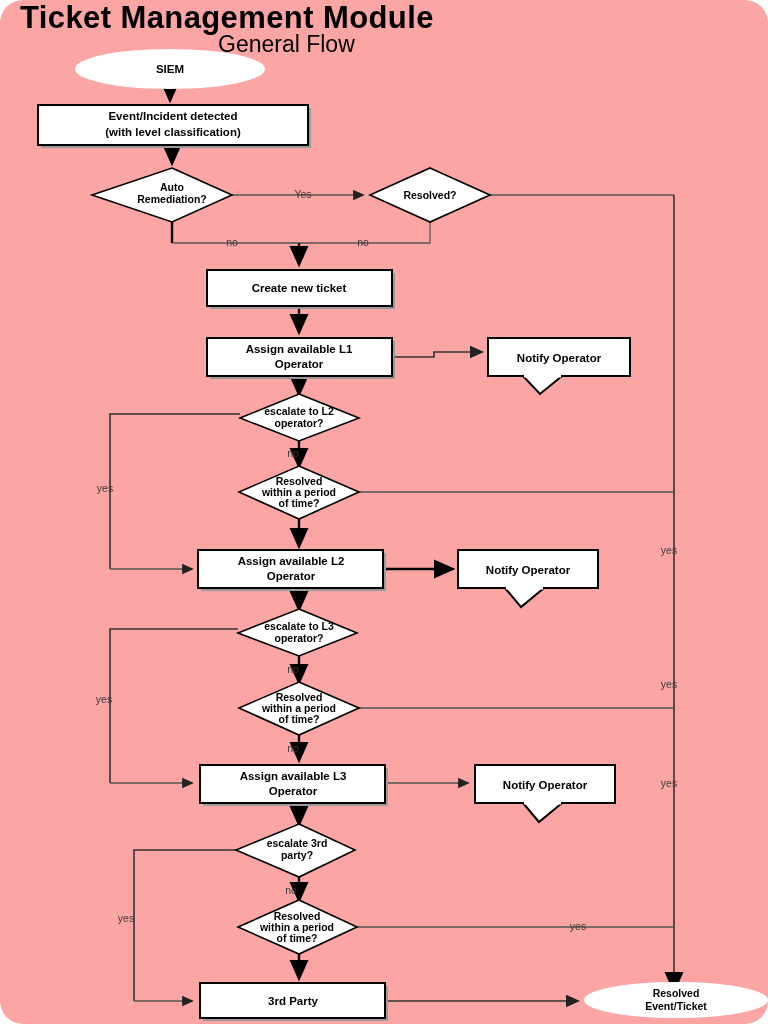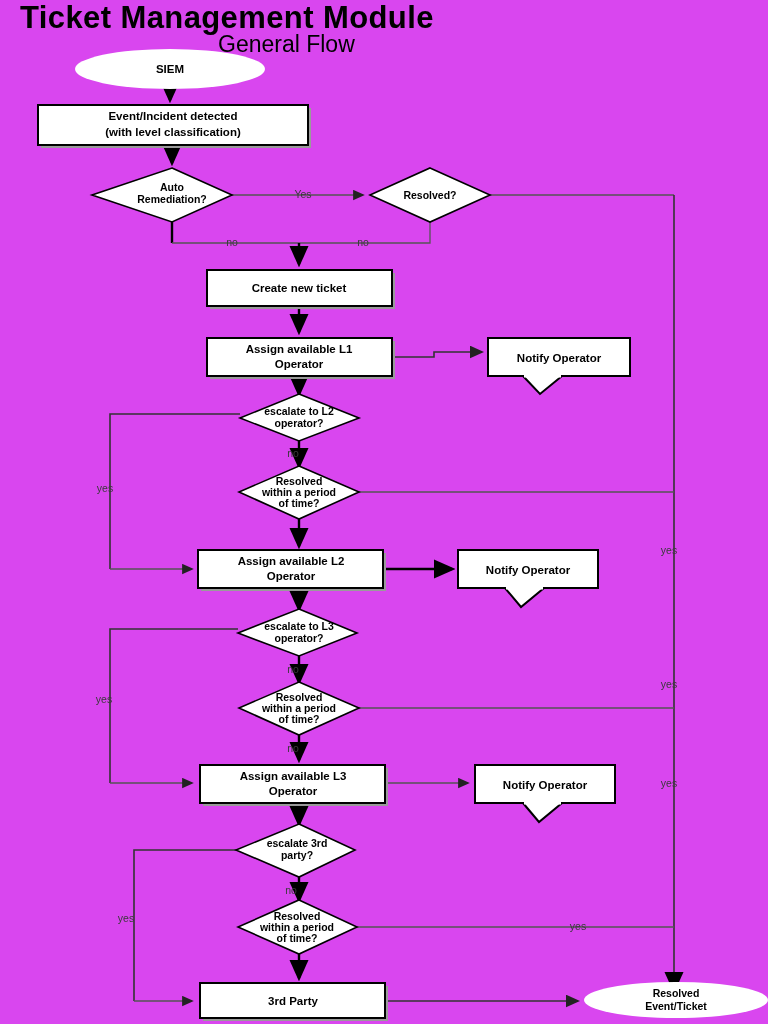--- a/index.html
+++ b/index.html
@@ -1,17 +1,17 @@
 <!DOCTYPE html>
 <html><head>
 <meta charset="utf-8">
 <style>
   html,body{margin:0;padding:0;background:#ffffff;}
   body{width:768px;height:1024px;overflow:hidden;font-family:"Liberation Sans",sans-serif;}
-  #page{position:relative;width:768px;height:1024px;background:#d946ef;}
+  #page{position:relative;width:768px;height:1024px;background:#fca5a5;border-radius:23px;}
   svg#flow{position:absolute;left:0;top:0;width:768px;height:1024px;}
   .shape{fill:#ffffff;stroke:#000000;}
   .box{stroke-width:2;}
   .diamond{stroke-width:1.6;fill:#ffffff;}
   .ell{stroke-width:1.6;fill:#ffffff;}
   .lineThick{stroke:#000;stroke-width:2.4;fill:none;}
   .lineThin{stroke:#555;stroke-width:1.3;fill:none;}
   .lineMid{stroke:#333;stroke-width:1.6;fill:none;}
   .shadow{fill:#9a9a9a;}
   text{font-family:"Liberation Sans",sans-serif;fill:#000;}

